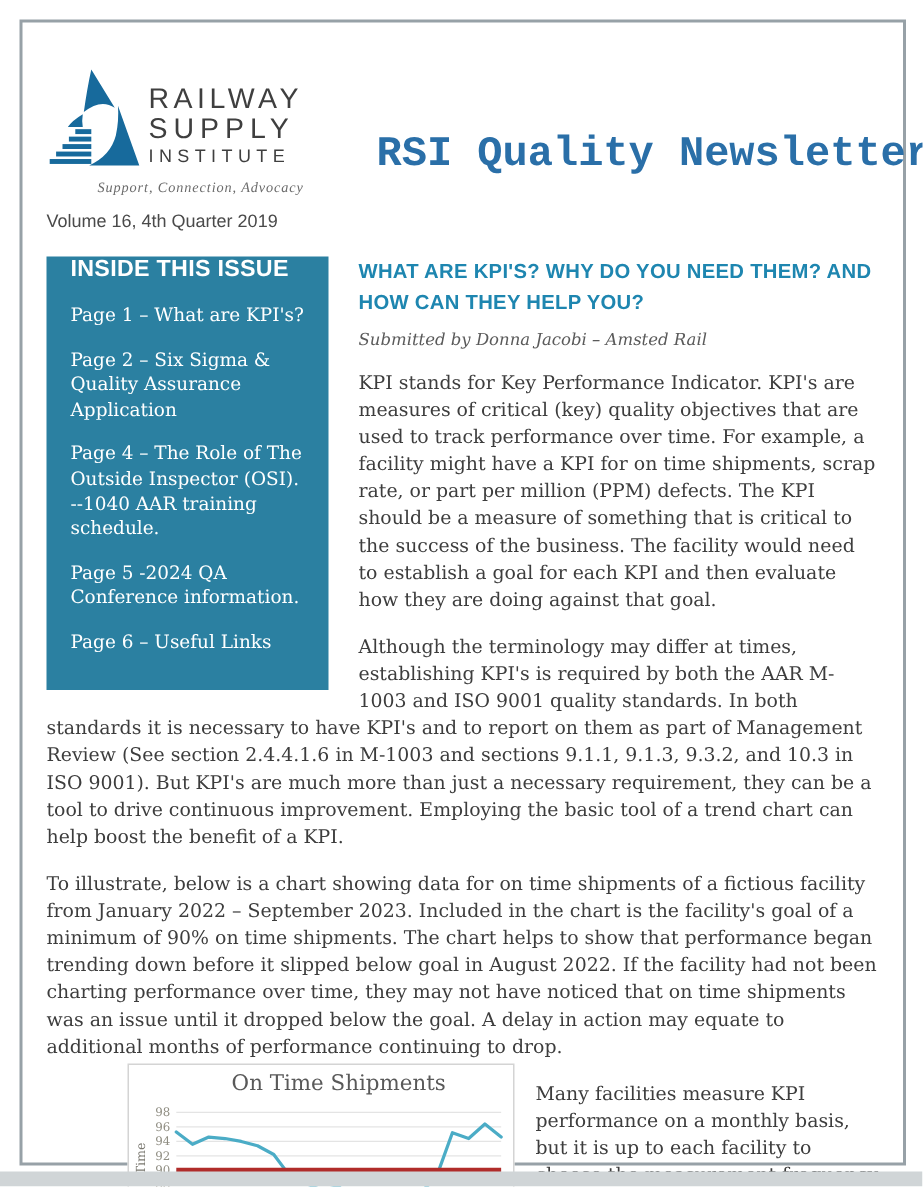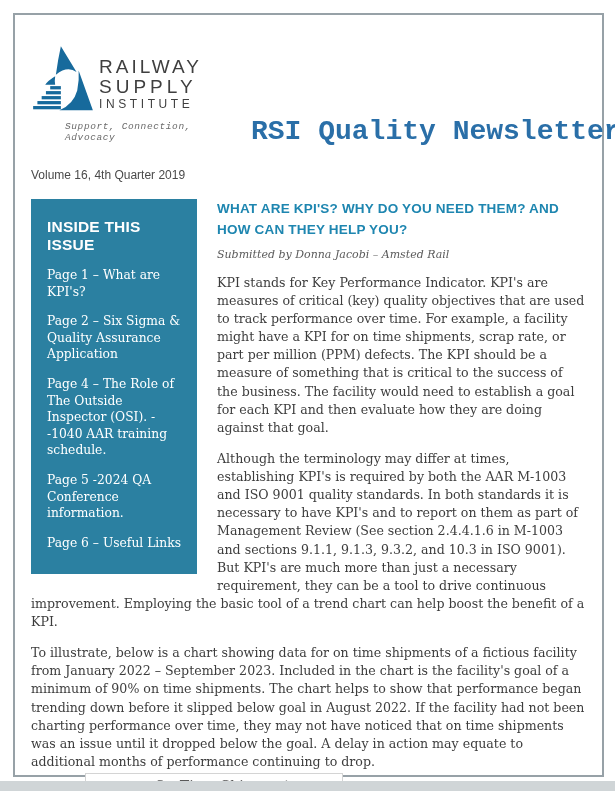--- a/index.html
+++ b/index.html
@@ -24,39 +24,39 @@
   }
   
   .header{display:grid;grid-template-columns:208px 1fr;}
   .logo-row{display:flex;align-items:flex-start;}
   .logo-mark{width:64px;height:76px;flex:0 0 auto;}
   .logo-words{margin-left:4px;margin-top:16px;font-family:"Liberation Sans",sans-serif;color:#3F3F3F;}
   .logo-words .w1{font-size:19px;letter-spacing:3px;line-height:1.05;}
   .logo-words .w2{font-size:19px;letter-spacing:4px;line-height:1.05;}
   .logo-words .w3{font-size:12px;letter-spacing:3.6px;line-height:1.2;}
   .tagline{
-    font-family:Liberation Mono, monospace;font-style:italic;
+    font-family:Liberation Serif, serif;font-style:italic;
     font-size:9.5px;color:#6B6B6B;letter-spacing:0.6px;
-    margin:4px 0 16px 34px;
+    margin:4px 0 0 34px;
   }
   .nl-title{
     font-family:Liberation Mono, monospace;font-weight:bold;
     font-size:28px;color:var(--brand-blue);
     align-self:end;padding:0 0 12px 12px;white-space:nowrap;
   }
   .volume-line{
     font-family:"Liberation Sans",sans-serif;font-size:12px;color:#4A4A4A;
     margin-top:9px;
   }
   
   .content{margin-top:17px;}
   .sidebar{
-    float:left;width:166px;min-height:229px;
+    float:left;width:188px;min-height:229px;
     background:var(--sidebar-bg);color:#fff;
-    padding:19px 14px 10px 16px;margin:0 20px 14px 0;
+    padding:0 14px 10px 16px;margin:0 20px 14px 0;
   }
   .sidebar h3{
     font-family:"Liberation Sans",sans-serif;font-size:15.5px;
     letter-spacing:0.2px;margin-bottom:13px;
   }
   .sidebar .toc-item{
     font-size:12.3px;line-height:1.35;margin-bottom:13px;
   }
   .article-heading{
     font-family:"Liberation Sans",sans-serif;font-weight:bold;

